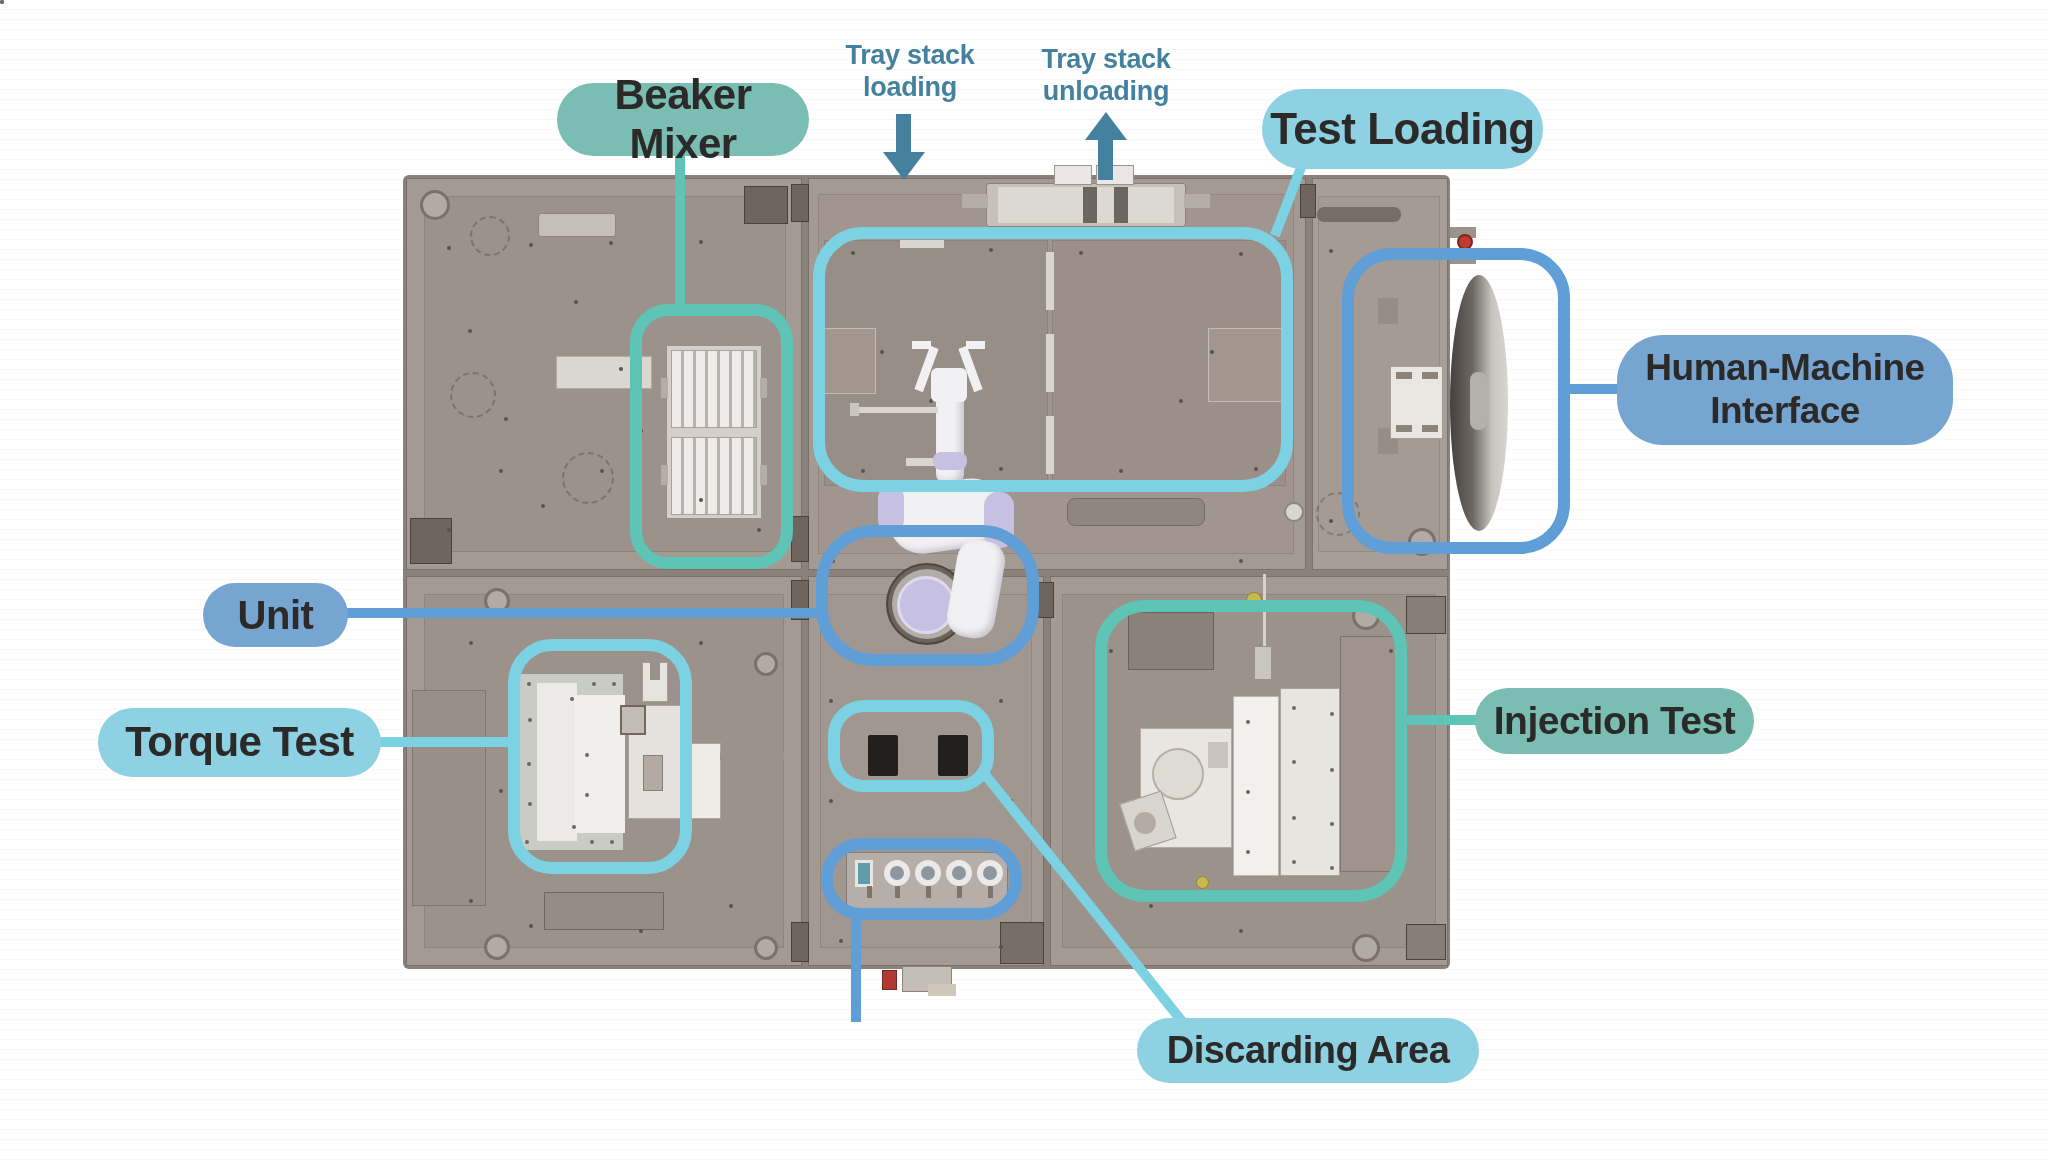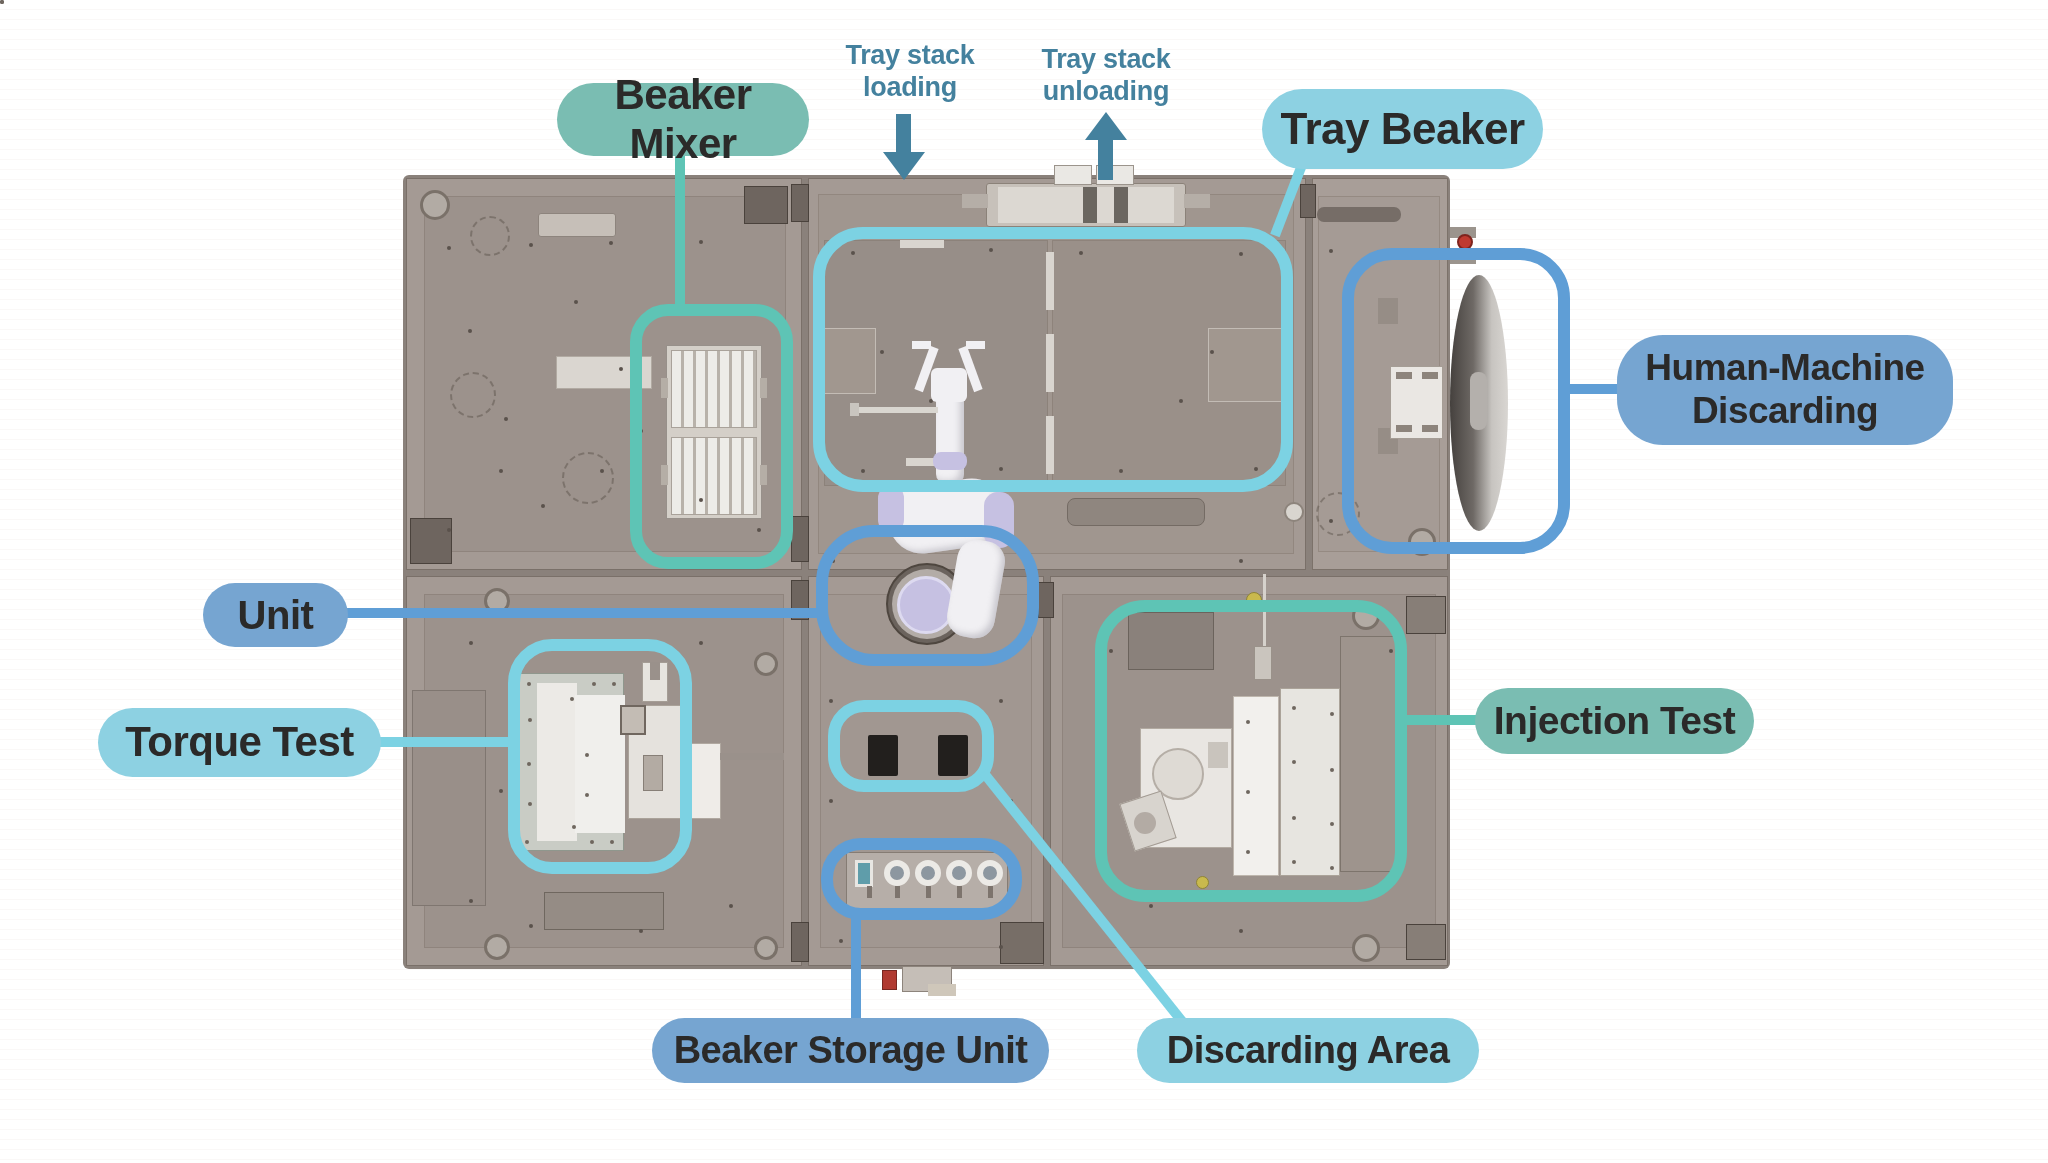--- a/index.html
+++ b/index.html
@@ -223,35 +223,32 @@
     <div>Tray stack</div>
     <div>unloading</div>
   </div>
   <div class="tri" style="left:1085px;top:112px;border-left:21px solid transparent;border-right:21px solid transparent;border-bottom:28px solid #44819e;"></div>
   <div class="a" style="left:1098px;top:140px;width:15px;height:40px;background:#44819e;"></div>
 
   <div class="pill teal-f" style="left:557px;top:83px;width:252px;height:73px;border-radius:37px;font-size:42px;">
     <span>Beaker Mixer</span>
   </div>
   <div class="pill cyan-f" style="left:1262px;top:89px;width:281px;height:80px;border-radius:40px;font-size:44px;">
-    <span>Tray Beaker</span>
+    <span>Test Loading</span>
   </div>
   <div class="pill blue-f" style="left:1617px;top:335px;width:336px;height:110px;border-radius:46px;font-size:37px;flex-direction:column;">
     <span>Human-Machine</span>
-    <span>Discarding</span>
+    <span>Interface</span>
   </div>
   <div class="pill blue-f" style="left:203px;top:583px;width:145px;height:64px;border-radius:32px;font-size:40px;">
     <span>Unit</span>
   </div>
   <div class="pill teal-f" style="left:1475px;top:688px;width:279px;height:66px;border-radius:33px;font-size:39px;">
     <span>Injection Test</span>
   </div>
   <div class="pill cyan-f" style="left:98px;top:708px;width:283px;height:69px;border-radius:35px;font-size:42px;">
     <span>Torque Test</span>
   </div>
-  <div class="pill blue-f" style="left:652px;top:1018px;width:397px;height:65px;border-radius:33px;font-size:38px;">
-    <span>Beaker Storage Unit</span>
-  </div>
   <div class="pill cyan-f" style="left:1137px;top:1018px;width:342px;height:65px;border-radius:33px;font-size:38px;">
     <span>Discarding Area</span>
   </div>
 
 </div>
 
 </body></html>

